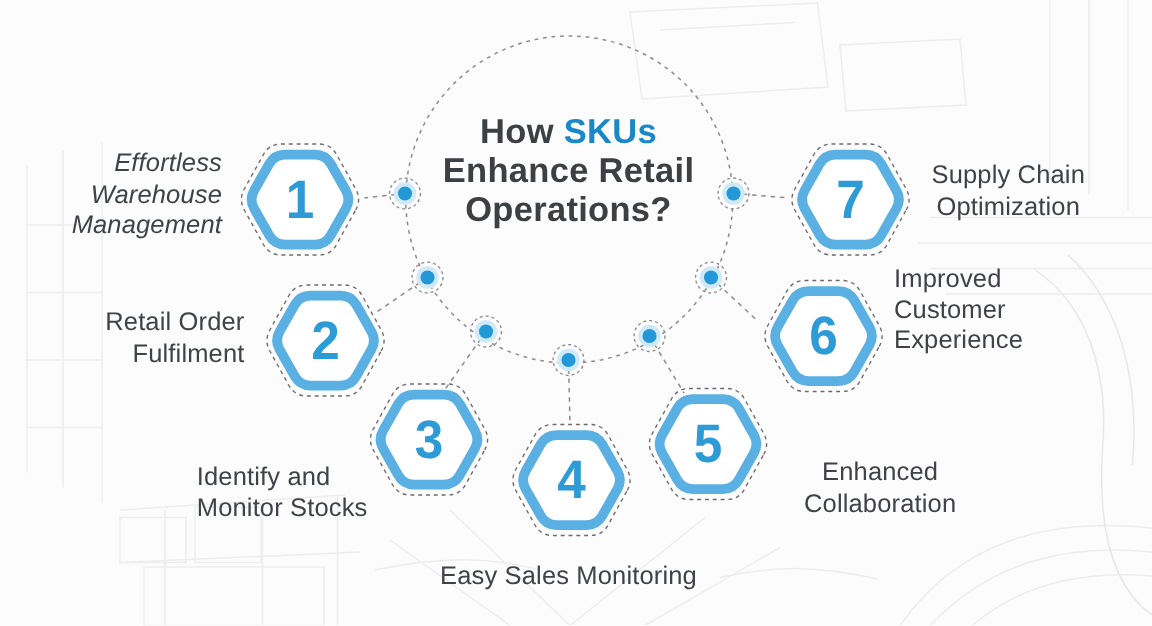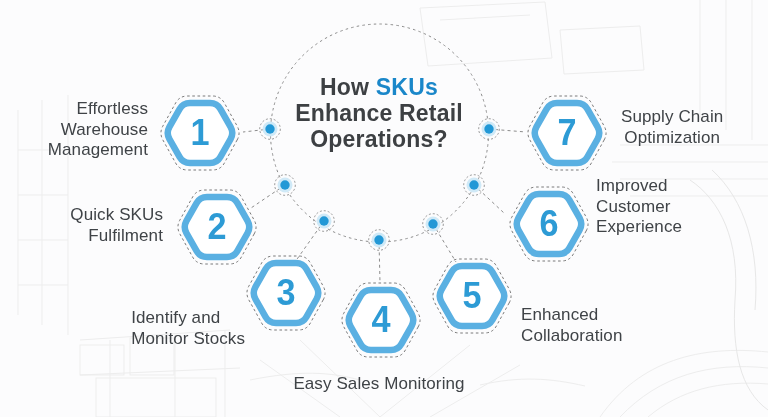--- a/index.html
+++ b/index.html
@@ -32,25 +32,25 @@
   .h4{left:337px;top:280px;}
   .h5{left:428px;top:256px;}
   .h6{left:505px;top:184px;}
   .h7{left:523px;top:93px;}
   
   .label{
     position:absolute;
     font-size:17px;line-height:20.5px;color:#3f4347;
     white-space:pre-line;letter-spacing:.1px;
   }
-  .lab1{right:620px;top:99px;text-align:right;}
+  .lab1{right:620px;top:99px;text-align:right;font-style:italic;}
   .lab2{right:605px;top:205px;text-align:right;}
   .lab3{right:523px;top:308px;text-align:left;}
   .lab4{left:379px;top:374px;transform:translateX(-50%);text-align:center;white-space:nowrap;}
-  .lab5{left:521px;top:305px;text-align:left;}
+  .lab5{left:536px;top:305px;text-align:center;}
   .lab6{left:596px;top:176px;text-align:left;}
   .lab7{left:621px;top:107px;text-align:center;}
 </style>
 </head>
 <body>
 
 <div class="stage">
 
   <svg class="layer" width="768" height="417" viewBox="0 0 768 417">
     <g stroke="#ededed" fill="none" stroke-width="1">
@@ -175,21 +175,21 @@
     <svg width="88" height="80" viewBox="0 0 88 80">
       <path d="M81.12 47 Q85 40 81.12 33 L68.38 10 Q64.5 3 56.5 3 L31.5 3 Q23.5 3 19.62 10 L6.88 33 Q3 40 6.88 47 L19.62 70 Q23.5 77 31.5 77 L56.5 77 Q64.5 77 68.38 70 Z" fill="none" stroke="#6b6b6b" stroke-width=".9" stroke-dasharray="2.6 2.6"></path>
       <path d="M74.55 46.09 Q78 40 74.55 33.91 L64.45 16.09 Q61 10 54 10 L34 10 Q27 10 23.55 16.09 L13.45 33.91 Q10 40 13.45 46.09 L23.55 63.91 Q27 70 34 70 L54 70 Q61 70 64.45 63.91 Z" fill="#ffffff" stroke="#5ab0e2" stroke-width="6.5" stroke-linejoin="round"></path>
     </svg>
     <span class="num">7</span>
   </div>
 
   <div class="label lab1">Effortless
 Warehouse
 Management</div>
-  <div class="label lab2">Quick SKUs
+  <div class="label lab2">Retail Order
 Fulfilment</div>
   <div class="label lab3">Identify and
 Monitor Stocks</div>
   <div class="label lab4">Easy Sales Monitoring</div>
   <div class="label lab5">Enhanced
 Collaboration</div>
   <div class="label lab6">Improved
 Customer
 Experience</div>
   <div class="label lab7">Supply Chain

